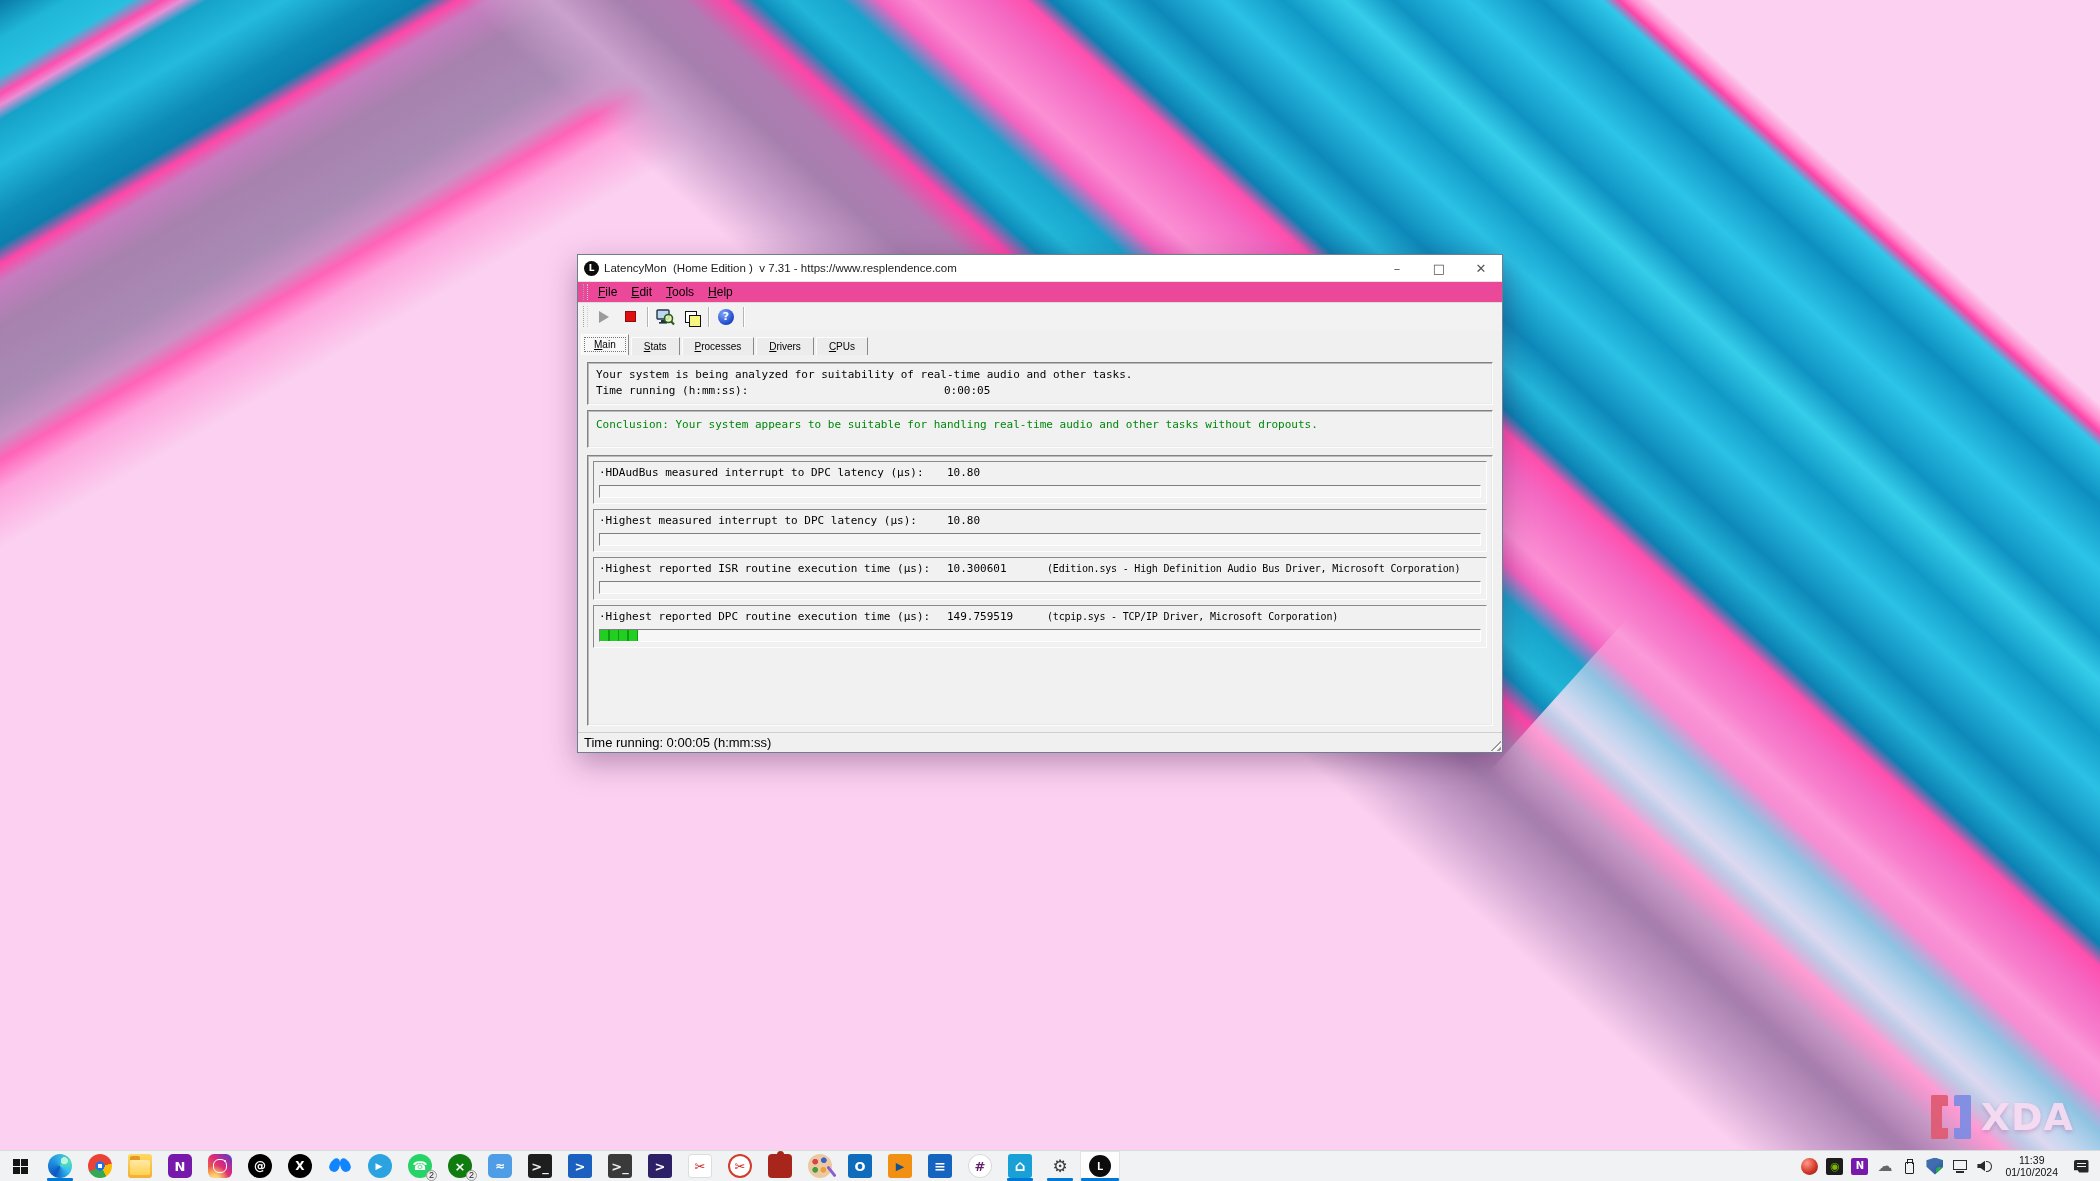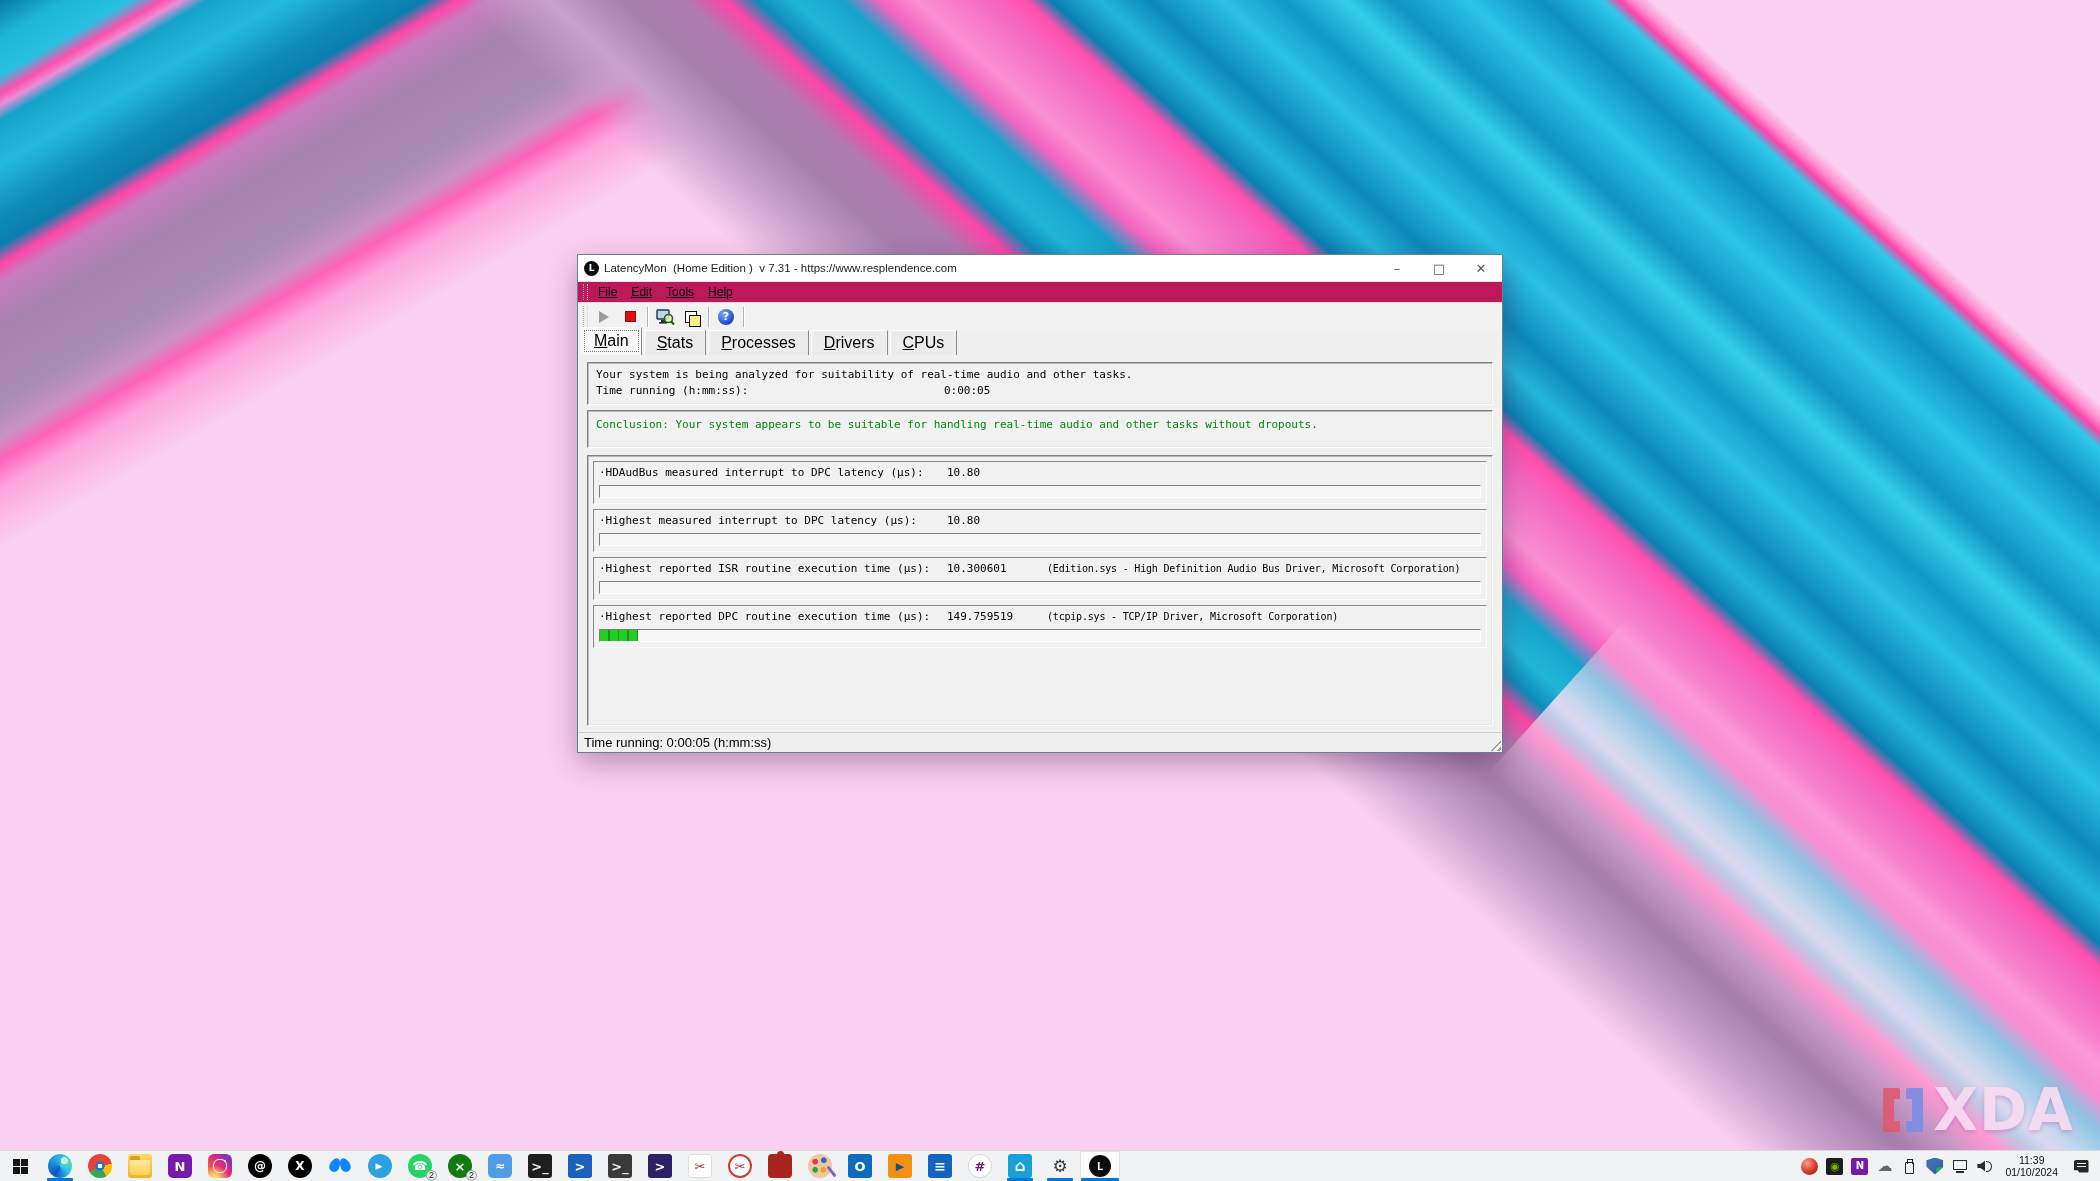--- a/index.html
+++ b/index.html
@@ -35,57 +35,57 @@
     transform:translate(-50%,-50%) rotate(42deg);
     background:linear-gradient(to bottom, rgba(255,255,255,0) 20%,
       rgba(255,226,247,.85) 55%, rgba(255,255,255,0) 85%);
   }
 
   
   #watermark { position:absolute; right:26px; bottom:42px; display:flex; align-items:center; opacity:.92; }
   .wm-bracket { width:17px; height:44px; }
   .wm-left  { border:11px solid #e05a71; border-right:none; border-radius:2px; }
   .wm-right { border:11px solid #7d8ce4; border-left:none; border-radius:2px; margin-left:6px; }
-  .wm-text { font-family:"DejaVu Sans", sans-serif; font-weight:bold; font-size:58px;
+  .wm-text { font-family:"DejaVu Sans", sans-serif; font-weight:bold; font-size:38px;
              letter-spacing:1px; color:#f7dcf2; margin-left:10px; line-height:1;
              text-shadow:0 2px 4px rgba(170,60,140,.35); }
 
   
   #app-window { position:absolute; left:577px; top:254px; width:926px; height:499px;
     background:#f0f0f0; border:1px solid #6d7f8f; box-shadow:0 10px 28px rgba(60,20,70,.35);
     display:flex; flex-direction:column; font-size:12px; color:#000; }
 
   #titlebar { height:26px; background:#fff; display:flex; align-items:center; padding-left:6px; flex:0 0 auto; }
   .app-icon { width:15px; height:15px; border-radius:50%; background:#0c0c0c; color:#fff;
     font:bold 9px/15px "DejaVu Sans", sans-serif; text-align:center; margin-right:5px; flex:0 0 auto; }
   #title-text { font-size:11.5px; color:#222; white-space:pre; }
   #title-buttons { margin-left:auto; display:flex; height:100%; }
   .tbtn { width:42px; height:100%; display:flex; align-items:center; justify-content:center;
           color:#555; font-size:13px; font-family:"DejaVu Sans", sans-serif; }
 
-  #menubar { height:21px; background:#be185d; border-top:1px solid #e4e4e4; display:flex;
-             align-items:center; padding-left:2px; flex:0 0 auto;text-decoration:underline; }
+  #menubar { height:21px; background:#ec4899; border-top:1px solid #e4e4e4; display:flex;
+             align-items:center; padding-left:2px; flex:0 0 auto; }
   .grip { width:5px; height:80%; border-left:1px dotted #a5a5a5; border-right:1px dotted #cfcfcf; margin:0 3px; }
   .menu-item { padding:2px 7px; }
   .menu-item .key { text-decoration:underline; }
 
   #toolbar { height:28px; background:#f2f2f2; border-top:1px solid #dcdcdc; display:flex;
              align-items:center; padding-left:2px; flex:0 0 auto; }
   .tool-btn { width:26px; height:24px; display:flex; align-items:center; justify-content:center; }
   .tool-sep { width:1px; height:20px; background:#b5b5b5; margin:0 4px; box-shadow:1px 0 0 #fff; }
   .play-glyph { width:0; height:0; border-left:10px solid #9b9b9b; border-top:6px solid transparent; border-bottom:6px solid transparent; }
   .stop-glyph { width:11px; height:11px; background:#e01010; border:1px solid #8d0c0c; }
   .layers-back { width:12px; height:12px; background:#fff; border:1.5px solid #111; position:relative; }
   .layers-front { position:absolute; left:3px; top:3px; width:12px; height:12px; background:#f5f580; border:1.5px solid #111; }
   .help-glyph { width:16px; height:16px; border-radius:50%; background:radial-gradient(circle at 35% 30%, #7ea6ff, #1e47c8 70%, #122a7e);
                 color:#fff; font:bold 11px/16px "DejaVu Sans", sans-serif; text-align:center; }
 
   #tabs { height:25px; display:flex; align-items:flex-end; padding:3px 3px 0 3px; background:#f0f0f0; flex:0 0 auto; }
   .tab { padding:3px 12px 3px; margin-right:2px; background:#ececec; border:1px solid;
-         border-color:#fdfdfd #8a8a8a #b5b5b5 #fdfdfd; border-bottom:none; font-size:16px; }
+         border-color:#fdfdfd #8a8a8a #b5b5b5 #fdfdfd; border-bottom:none; font-size:10px; }
   .tab .key { text-decoration:underline; }
   .tab.active { background:#f7f7f7; padding-top:4px; padding-bottom:5px; outline:1px dotted #777; outline-offset:-4px; }
 
   #content { flex:1 1 auto; background:#f0f0f0; padding:7px 9px 6px; display:flex; flex-direction:column;
              font-family:"DejaVu Sans Mono", monospace; font-size:11px; }
   .sunken { border:1px solid; border-color:#828282 #fdfdfd #fdfdfd #828282; box-shadow:inset 1px 1px 0 #b9b9b9, inset -1px -1px 0 #e9e9e9; background:#f1f1f1; }
   #panel-status { padding:4px 8px 5px; flex:0 0 auto; }
   .line { position:relative; line-height:16px; white-space:nowrap; }
   .val-col { position:absolute; left:348px; top:0; }
   #panel-conclusion { margin-top:5px; padding:6px 8px 14px; flex:0 0 auto; }

